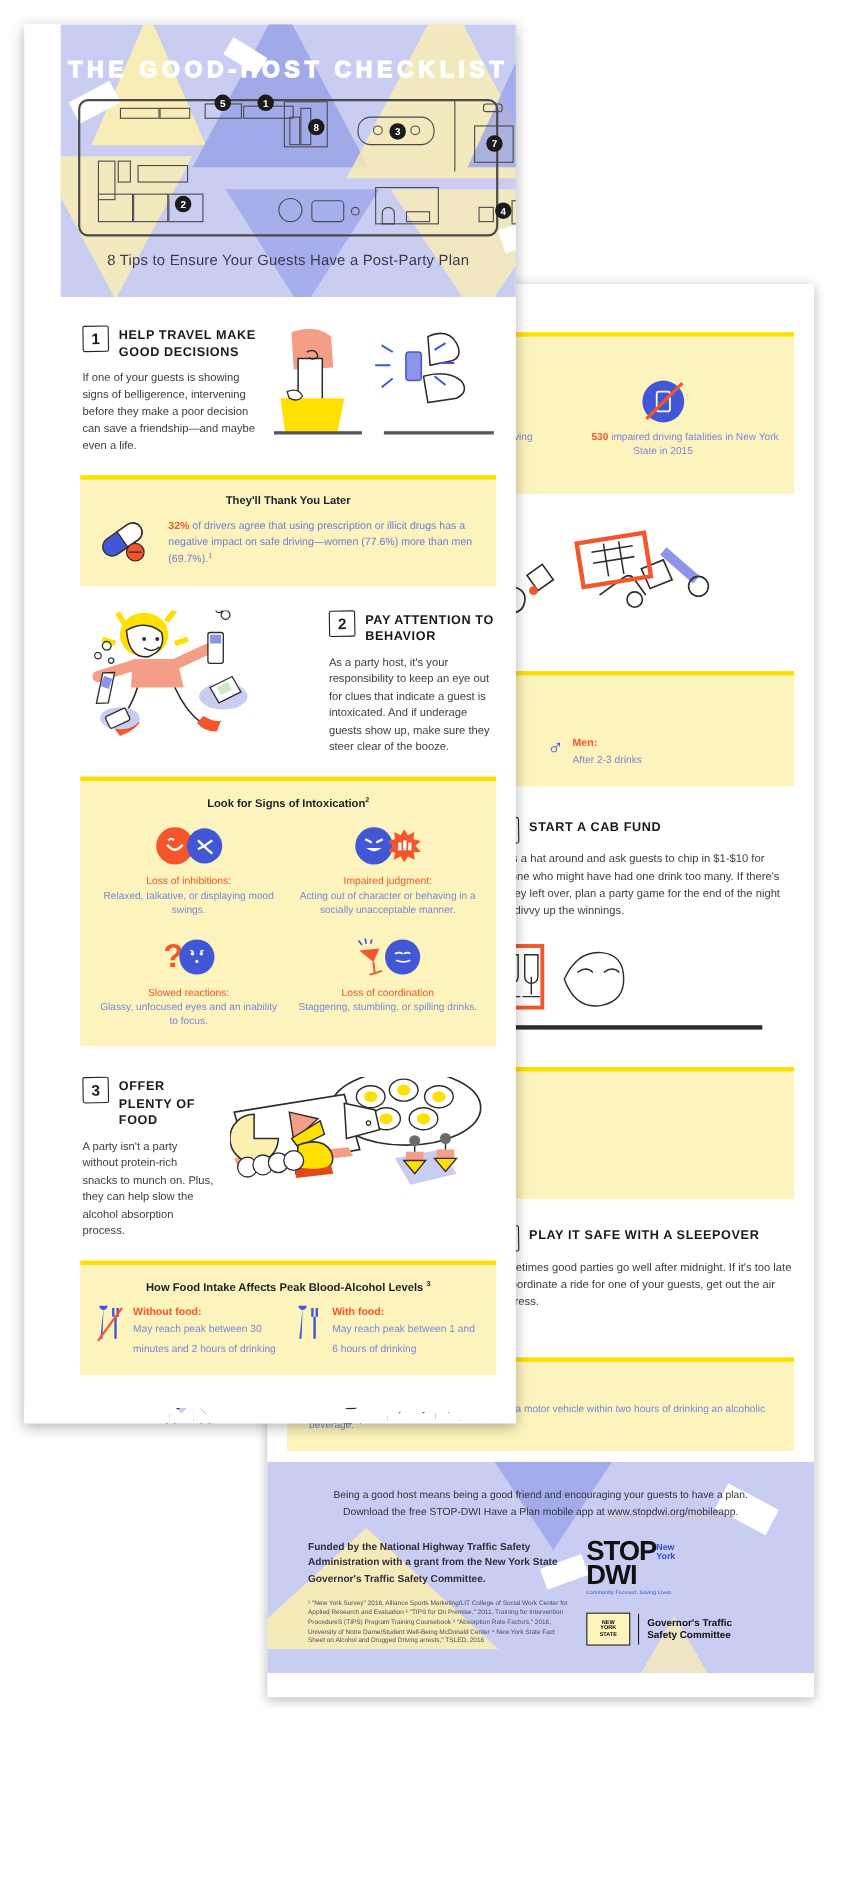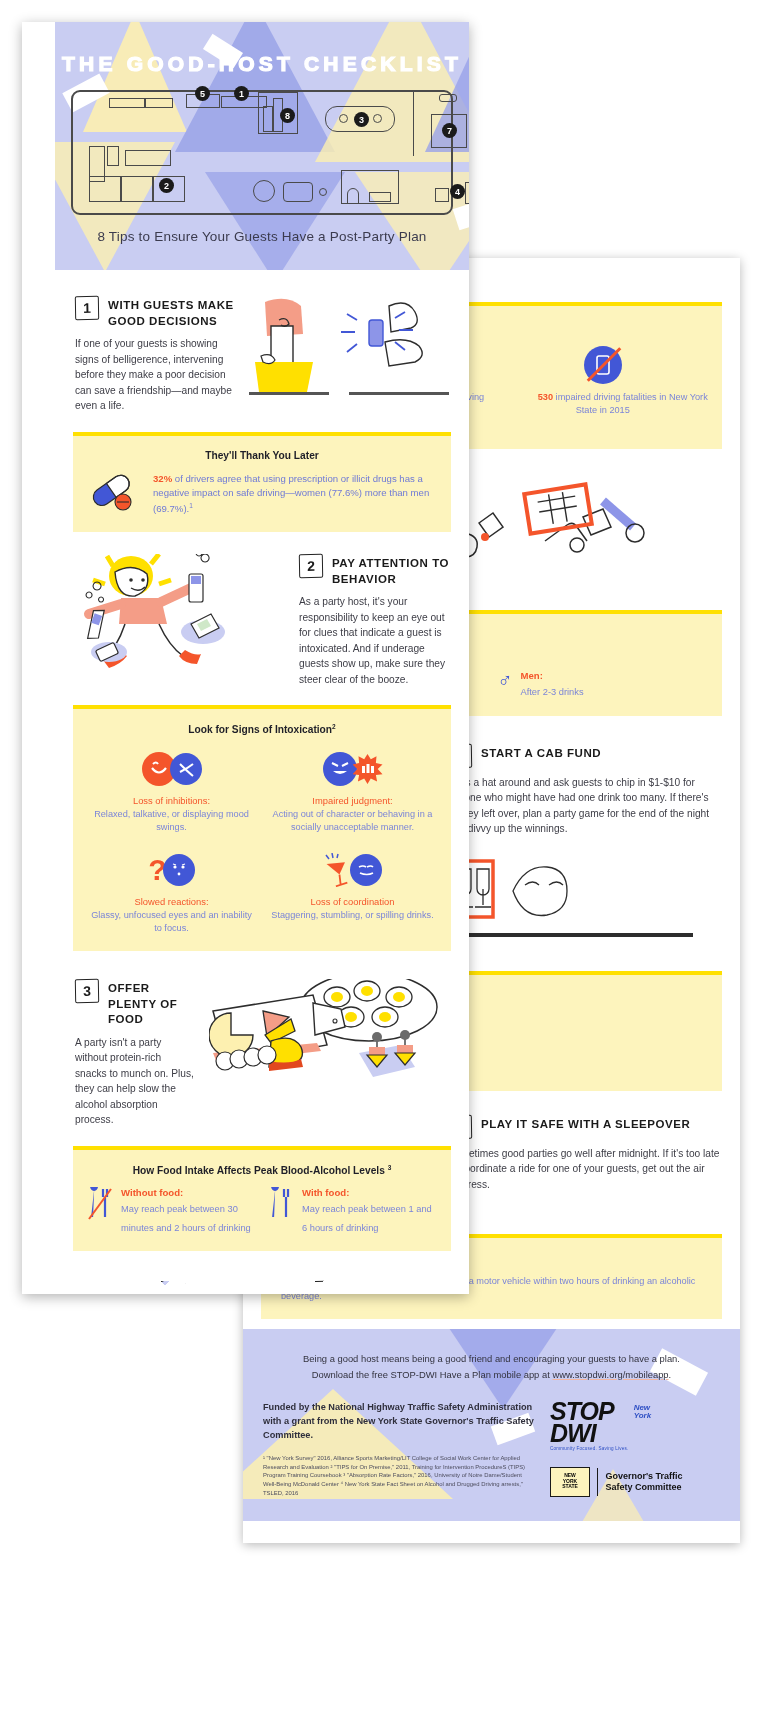--- a/index.html
+++ b/index.html
@@ -94,21 +94,21 @@
   .yitem { display:flex; gap:8px; align-items:flex-start; }
   .yitem-tx b { display:block; font-size:9.6px; color:#f4552b; font-weight:700; }
   .yitem-tx span { font-size:9.3px; color:#7b85d8; line-height:1.45; }
   .ylist { display:flex; flex-direction:column; gap:12px; padding-left:6px; }
   .ylist-row { display:flex; align-items:center; gap:12px; }
   .ylist-row span { font-size:9.6px; color:#6f7ad6; }
 
   .circ { border-radius:50%; display:flex; align-items:center; justify-content:center; flex:none; }
 
   
-  .footer { position:relative; background:#c9cdf2; padding:22px 20px 24px; overflow:hidden; }
+  .footer { position:relative; background:#c9cdf2; padding:22px 37px 24px; overflow:hidden; }
   .foot-lead { position:relative; text-align:center; font-size:9.4px; line-height:1.6; color:#33333f; }
   .foot-lead a { color:#33333f; text-decoration:underline; text-decoration-color:#f4b6a0; }
   .foot-cols { position:relative; display:flex; gap:16px; margin-top:18px; }
   .foot-l { flex:1; }
   .foot-fund { font-size:9.2px; line-height:1.55; color:#2f2f3c; font-weight:600; }
   .foot-refs { font-size:5.9px; line-height:1.45; color:#4d4d5e; margin-top:12px; }
   .logo-stop { font-size:25px; font-weight:800; letter-spacing:-1px; color:#111; line-height:.88; }
   .logo-ny { font-size:8px; font-weight:700; color:#2e4fc4; line-height:1.05; }
   .logo-tag { font-size:4.6px; color:#2e4fc4; letter-spacing:.2px; margin-top:2px; }
   .gtsc { display:flex; align-items:center; gap:7px; margin-top:16px; }
@@ -293,21 +293,21 @@
             <span>Download the free STOP-DWI Have a Plan mobile app at </span><a href="#">www.stopdwi.org/mobileapp</a><span>.</span>
           </div>
         </div>
 
         <div class="foot-cols">
           <div class="foot-l">
             <div class="foot-fund">Funded by the National Highway Traffic Safety Administration with a grant from the New York State Governor's Traffic Safety Committee.</div>
             <div class="foot-refs">¹ "New York Survey" 2016, Alliance Sports Marketing/LIT College of Social Work Center for Applied Research and Evaluation  ² "TIPS for On Premise," 2011, Training for Intervention ProcedureS (TIPS) Program Training Coursebook  ³ "Absorption Rate Factors," 2016, University of Notre Dame/Student Well-Being McDonald Center  ⁴ New York State Fact Sheet on Alcohol and Drugged Driving arrests," TSLED, 2016</div>
           </div>
           <div style="width:170px;">
-            <div style="display:flex;align-items:flex-start;gap:20px;font-style:italic;">
+            <div style="display:flex;align-items:flex-start;gap:0;">
               <div>
                 <div class="logo-stop">STOP</div>
                 <div class="logo-stop">DWI</div>
               </div>
               <div style="padding-top:4px;">
                 <div class="logo-ny">New</div>
                 <div class="logo-ny">York</div>
               </div>
             </div>
             <div class="logo-tag">Community Focused. Saving Lives.</div>
@@ -392,21 +392,21 @@
           <div class="fp-dot" style="left:409px;top:92px;">6</div>
         </div>
 
         <div class="hero-sub">8 Tips to Ensure Your Guests Have a Post-Party Plan</div>
       </div>
 
       <div class="tip" style="padding-top:26px;">
         <div class="tip-text">
           <div class="tip-head">
             <div class="numbox">1</div>
-            <div class="tip-title">WITH GUESTS MAKE GOOD DECISIONS</div>
+            <div class="tip-title">HELP TRAVEL MAKE GOOD DECISIONS</div>
           </div>
           <div class="tip-body">If one of your guests is showing signs of belligerence, intervening before they make a poor decision can save a friendship—and maybe even a life.</div>
         </div>
         <div class="tip-art">
           <svg width="200" height="110" viewBox="0 0 200 110">
             <path d="M16 6 q22 -8 36 4 l2 28 l-36 2z" fill="#f49d87"></path>
             <path d="M22 30 h22 v40 h-22z" fill="#fff" stroke="#2d2d2d" stroke-width="1.4"></path>
             <path d="M30 24 q8 -4 10 4 q-4 4 -8 1" fill="none" stroke="#2d2d2d" stroke-width="1.3"></path>
             <path d="M6 66 h58 l-6 30 h-48z" fill="#ffe000"></path>
             <path d="M12 60 q10 -4 14 4 q-4 6 -12 2z" fill="#fff" stroke="#2d2d2d" stroke-width="1.2"></path>

